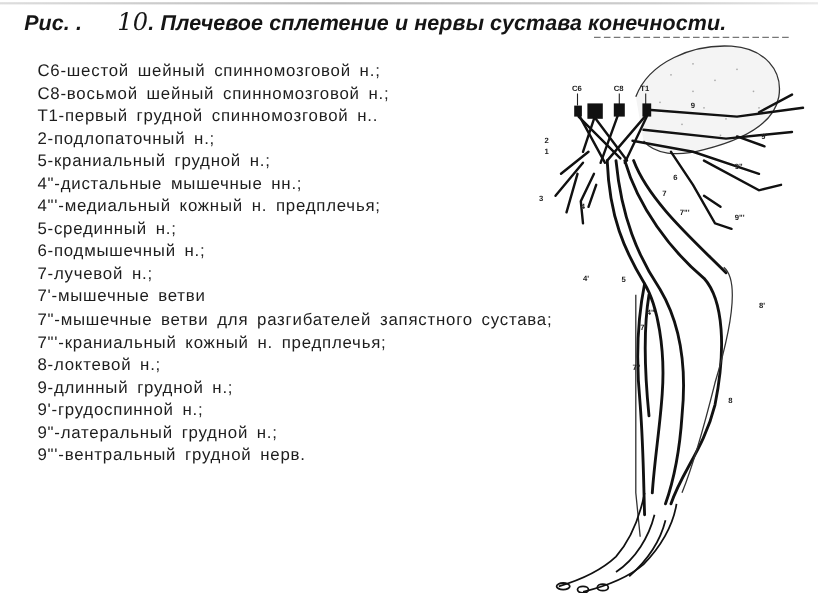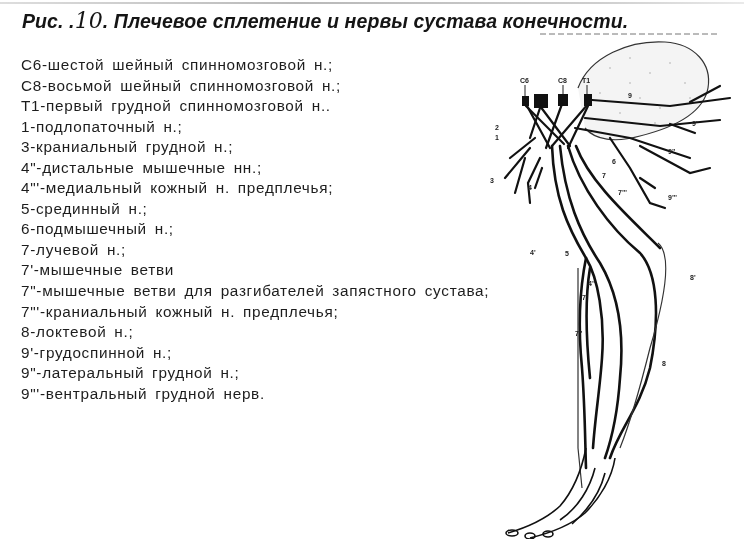--- a/index.html
+++ b/index.html
@@ -9,51 +9,52 @@
     }
     .top-rule {
       position: absolute; left: 0; top: 2px; width: 744px; height: 2px;
       background: linear-gradient(to right, #cfcfcf, #9a9a9a 40%, #b8b8b8 80%, #e0e0e0);
       opacity: 0.7;
     }
     .title {
       position: absolute; left: 22px; top: 8px; font-size: 19.5px; font-weight: bold; font-style: italic;
       letter-spacing: 0.1px; white-space: nowrap; color: #151515;
     }
-    .title .fig-num { font-weight: normal; font-style: italic; font-family: "DejaVu Serif", serif; font-size: 22px; }
+    .title .fig-num { font-weight: normal; font-style: italic; font-family: "DejaVu Serif", serif; font-size: 22px; margin-left: 32px; }
     .legend { position: absolute; left: 21px; top: 55px; margin: 0; padding: 0; list-style: none; }
-    .legend li { font-size: 15.3px; line-height: 20.55px; height: 20.55px; white-space: nowrap; letter-spacing: 0.7px; word-spacing: 3px; color: #1d1d1d; }
+    .legend li { font-size: 15.3px; line-height: 20.55px; height: 20.55px; white-space: nowrap; letter-spacing: 0.7px; word-spacing: 3px; color: #1d1d1d; margin-left: 13px; }
     .figure { position: absolute; left: 490px; top: 28px; width: 254px; height: 511px; }
     .figure svg { width: 100%; height: 100%; }
     .lbl { font-family: "Liberation Sans", sans-serif; font-size: 7px; font-weight: bold; fill: #222; }
   </style>
 </head>
 <body>
 
 <div class="top-rule"></div>
 
 <div class="title">
   <span>Рис. .</span><span class="fig-num">10</span><span>. Плечевое сплетение и нервы сустава конечности.</span>
 </div>
 
 <ul class="legend">
   <li>C6-шестой шейный спинномозговой н.;</li>
   <li>C8-восьмой шейный спинномозговой н.;</li>
   <li>T1-первый грудной спинномозговой н..</li>
-  <li>1-подлопаточный н.;</li>
-  <li>3-краниальный грудной н.;</li>
+  <li>2-подлопаточный н.;</li>
+  <li>5-краниальный грудной н.;</li>
   <li>4"-дистальные мышечные нн.;</li>
   <li>4"'-медиальный кожный н. предплечья;</li>
   <li>5-срединный н.;</li>
   <li>6-подмышечный н.;</li>
   <li>7-лучевой н.;</li>
   <li>7'-мышечные ветви</li>
   <li>7"-мышечные ветви для разгибателей запястного сустава;</li>
   <li>7"'-краниальный кожный н. предплечья;</li>
   <li>8-локтевой н.;</li>
+  <li>9-длинный грудной н.;</li>
   <li>9'-грудоспинной н.;</li>
   <li>9"-латеральный грудной н.;</li>
   <li>9"'-вентральный грудной нерв.</li>
 </ul>
 
 <div class="figure">
   <svg viewBox="0 0 254 511" xmlns="http://www.w3.org/2000/svg">
 
     <line x1="50" y1="6" x2="230" y2="6" stroke="#777" stroke-width="1" stroke-dasharray="6 3"></line>
 

